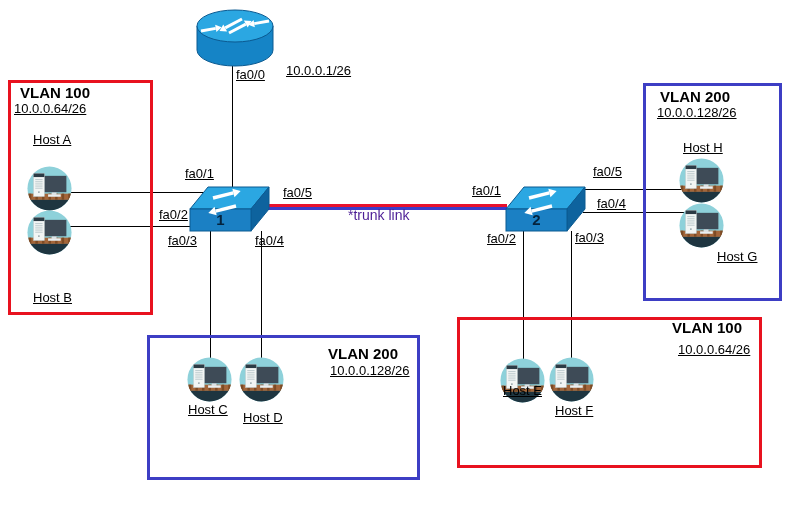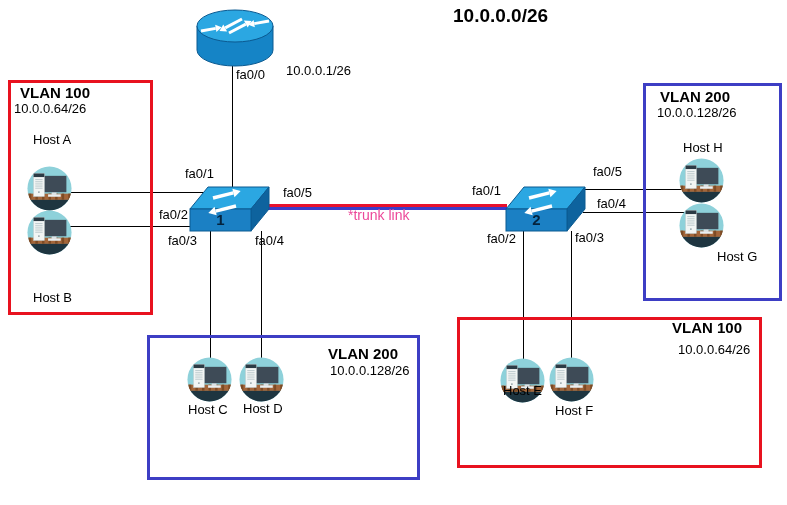--- a/index.html
+++ b/index.html
@@ -1,30 +1,30 @@
 <!DOCTYPE html>
 <html><head>
 <meta charset="utf-8">
 <style>
   html,body{margin:0;padding:0;background:#fff;}
   #canvas{
     position:relative;width:787px;height:505px;background:#ffffff;
     font-family:"Liberation Sans", sans-serif;color:#000;overflow:hidden;
   }
-  .lbl{position:absolute;font-size:13px;line-height:1.15;white-space:nowrap;z-index:6;}
+  .lbl{position:absolute;font-size:13px;line-height:1.15;white-space:nowrap;z-index:6;text-decoration:underline;}
   .net-title{position:absolute;font-size:19px;font-weight:bold;white-space:nowrap;z-index:6;}
   .vlan-title{position:absolute;font-size:15px;font-weight:bold;white-space:nowrap;z-index:6;}
   .sw-num{position:absolute;width:61px;text-align:center;font-size:15px;font-weight:bold;color:#05233d;z-index:6;}
   .line{position:absolute;background:#000;z-index:1;}
   .vlan-box{position:absolute;border-style:solid;border-width:3px;background:transparent;z-index:4;pointer-events:none;}
   .vlan-red{border-color:#e8121f;}
   .vlan-blue{border-color:#3d3ec4;}
   .trunk-red{position:absolute;height:3px;background:#e8112d;z-index:2;}
   .trunk-blue{position:absolute;height:3px;background:#3c3cc8;z-index:2;}
-  .trunk-lbl{position:absolute;font-size:14px;color:#ec4899;white-space:nowrap;z-index:6;}
+  .trunk-lbl{position:absolute;font-size:14px;color:#4c1d95;white-space:nowrap;z-index:6;}
   .dev{position:absolute;z-index:3;}
   .host{position:absolute;width:45px;height:45px;z-index:3;}
   svg{display:block;}
 </style>
 </head>
 <body>
 
 <div id="canvas">
 
   <svg width="0" height="0" style="position:absolute" aria-hidden="true">
@@ -95,21 +95,20 @@
           </g>
           <g transform="translate(74,13) rotate(170)">
             <rect x="0" y="-1.4" width="15" height="2.8"></rect>
             <polygon points="15,-3.7 21,0 15,3.7"></polygon>
           </g>
         </g>
       </symbol>
     </defs>
   </svg>
 
-  <div class="net-title" style="left:453px;top:5px;">10.0.0.0/26</div>
 
   <div class="line" style="left:232px;top:66px;width:1px;height:122px;"></div>
   <div class="line" style="left:49px;top:192px;width:154px;height:1px;"></div>
   <div class="line" style="left:49px;top:226px;width:141px;height:1px;"></div>
   <div class="line" style="left:210px;top:231px;width:1px;height:149px;"></div>
   <div class="line" style="left:261px;top:231px;width:1px;height:149px;"></div>
   <div class="line" style="left:523px;top:231px;width:1px;height:150px;"></div>
   <div class="line" style="left:571px;top:231px;width:1px;height:149px;"></div>
   <div class="line" style="left:585px;top:189px;width:117px;height:1px;"></div>
   <div class="line" style="left:583px;top:212px;width:119px;height:1px;"></div>
@@ -181,20 +180,20 @@
   <div class="lbl" style="left:33px;top:259px;margin-top:32px;">Host B</div>
 
   <div class="vlan-title" style="left:660px;top:88px;">VLAN 200</div>
   <div class="lbl" style="left:657px;top:106px;">10.0.0.128/26</div>
   <div class="lbl" style="left:683px;top:141px;">Host H</div>
   <div class="lbl" style="left:680px;top:250px;margin-left:37px;">Host G</div>
 
   <div class="vlan-title" style="left:328px;top:345px;">VLAN 200</div>
   <div class="lbl" style="left:330px;top:364px;">10.0.0.128/26</div>
   <div class="lbl" style="left:188px;top:403px;">Host C</div>
-  <div class="lbl" style="left:243px;top:402px;">Host D</div>
+  <div class="lbl" style="left:243px;top:411px;">Host D</div>
 
   <div class="vlan-title" style="left:672px;top:319px;">VLAN 100</div>
   <div class="lbl" style="left:678px;top:343px;">10.0.0.64/26</div>
   <div class="lbl" style="left:503px;top:384px;">Host E</div>
   <div class="lbl" style="left:555px;top:404px;text-align:center;">Host F</div>
 
 </div>
 
 </body></html>

